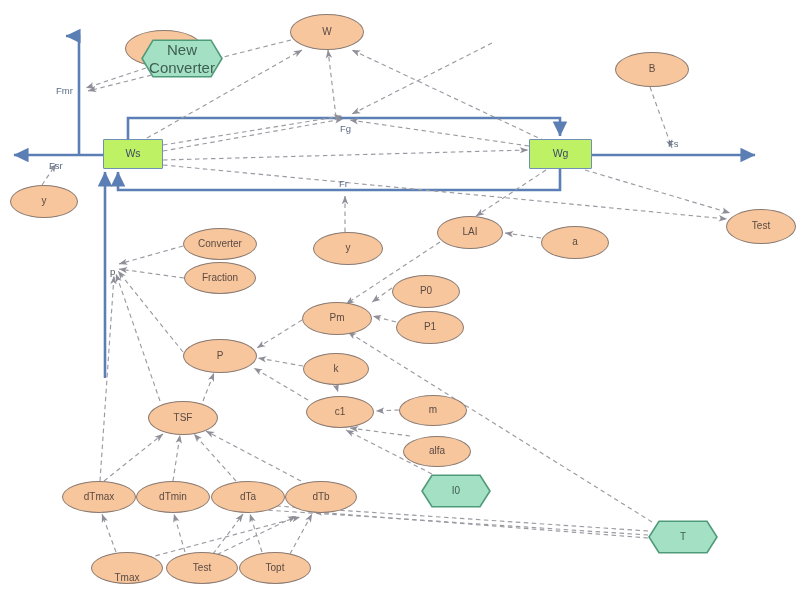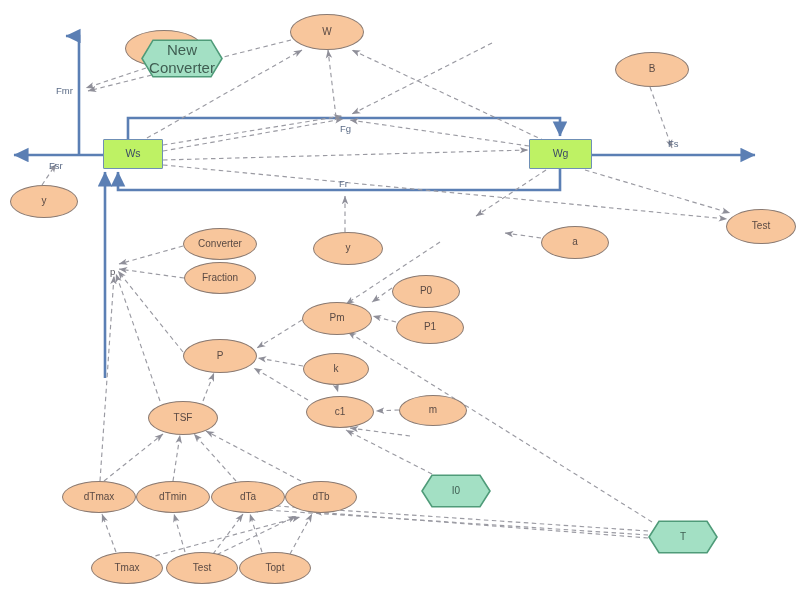--- a/index.html
+++ b/index.html
@@ -203,20 +203,23 @@
   </div>
   <div class="node ellipse" style="left:615px; top:52px; width:74px; height:35px;">
     <span>B</span>
   </div>
   <div class="node ellipse" style="left:10px; top:185px; width:68px; height:33px;">
     <span>y</span>
   </div>
   <div class="node ellipse" style="left:726px; top:209px; width:70px; height:35px;">
     <span>Test</span>
   </div>
+  <div class="node ellipse" style="left:437px; top:216px; width:66px; height:33px;">
+    <span>LAI</span>
+  </div>
   <div class="node ellipse" style="left:541px; top:226px; width:68px; height:33px;">
     <span>a</span>
   </div>
   <div class="node ellipse" style="left:183px; top:228px; width:74px; height:32px;">
     <span>Converter</span>
   </div>
   <div class="node ellipse" style="left:184px; top:262px; width:72px; height:32px;">
     <span>Fraction</span>
   </div>
   <div class="node ellipse" style="left:313px; top:232px; width:70px; height:33px;">
@@ -236,36 +239,39 @@
   </div>
   <div class="node ellipse" style="left:303px; top:353px; width:66px; height:32px;">
     <span>k</span>
   </div>
   <div class="node ellipse" style="left:306px; top:396px; width:68px; height:32px;">
     <span>c1</span>
   </div>
   <div class="node ellipse" style="left:399px; top:395px; width:68px; height:31px;">
     <span>m</span>
   </div>
+  <div class="node ellipse" style="left:403px; top:436px; width:68px; height:31px;">
+    <span>alfa</span>
+  </div>
   <div class="node ellipse" style="left:148px; top:401px; width:70px; height:34px;">
     <span>TSF</span>
   </div>
   <div class="node ellipse" style="left:62px; top:481px; width:74px; height:32px;">
     <span>dTmax</span>
   </div>
   <div class="node ellipse" style="left:136px; top:481px; width:74px; height:32px;">
     <span>dTmin</span>
   </div>
   <div class="node ellipse" style="left:211px; top:481px; width:74px; height:32px;">
     <span>dTa</span>
   </div>
   <div class="node ellipse" style="left:285px; top:481px; width:72px; height:32px;">
     <span>dTb</span>
   </div>
-  <div class="node ellipse" style="left:91px; top:552px; width:72px; height:32px;">
+  <div class="node ellipse" style="left:91px; top:552px; width:72px; height:32px;align-items:flex-end;">
     <span>Tmax</span>
   </div>
   <div class="node ellipse" style="left:166px; top:552px; width:72px; height:32px;">
     <span>Test</span>
   </div>
   <div class="node ellipse" style="left:239px; top:552px; width:72px; height:32px;">
     <span>Topt</span>
   </div>
 
   <div class="node hexnode" style="left:141px; top:39px; width:82px; height:39px;">

